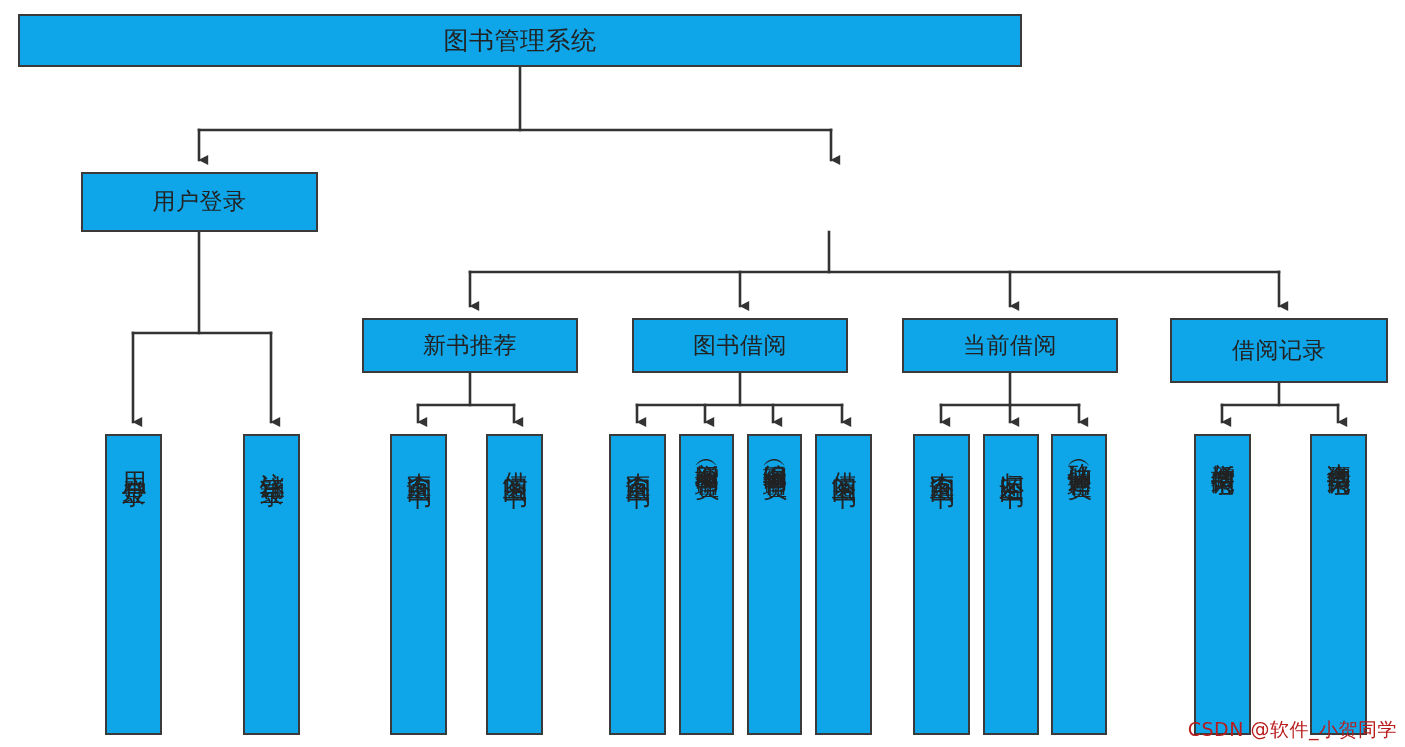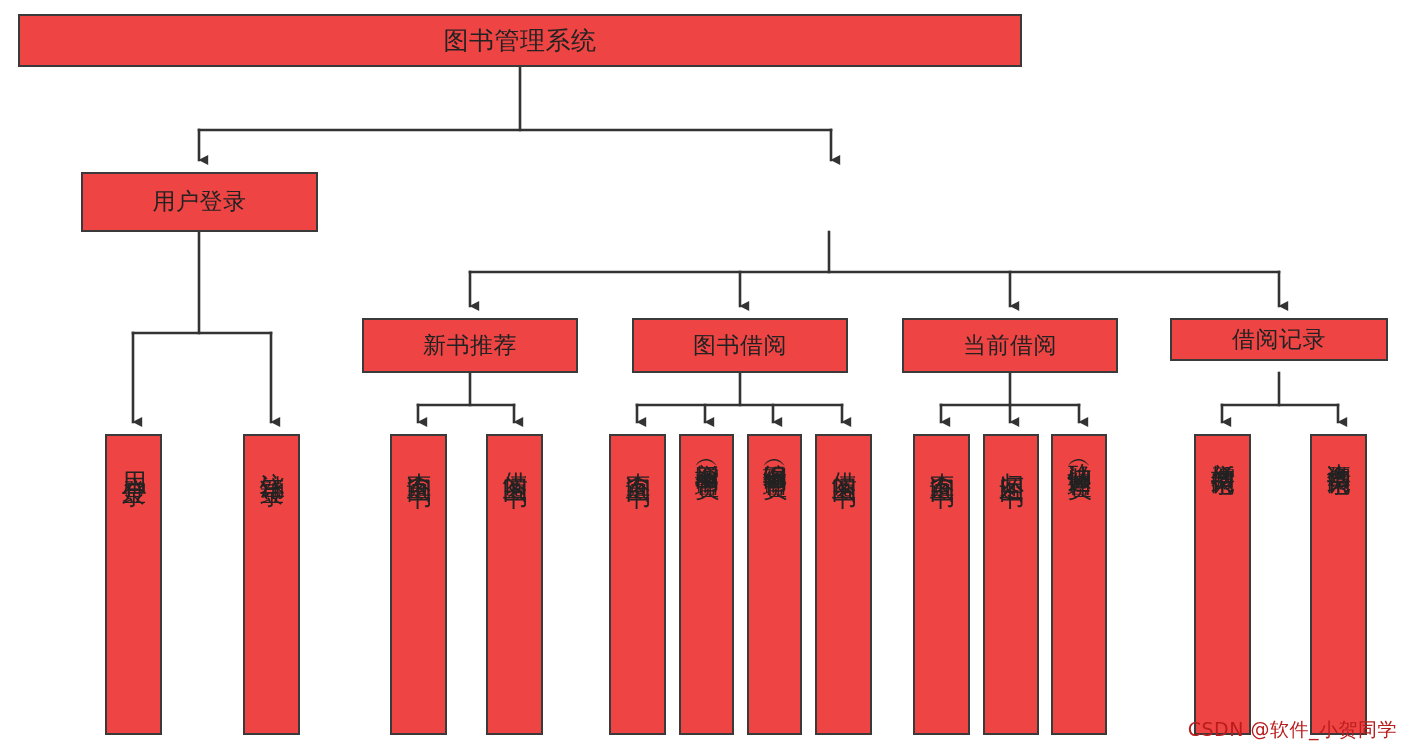--- a/index.html
+++ b/index.html
@@ -8,21 +8,21 @@
     font-family:"DejaVu Sans","Liberation Sans",sans-serif;
     width:1405px;height:747px;position:relative;overflow:hidden;
     color:#1a1a1a;
   }
   #canvas{position:absolute;left:0;top:0;width:1405px;height:747px;}
   svg#wires{position:absolute;left:0;top:0;width:1405px;height:747px;pointer-events:none;}
 
   .node{
     position:absolute;
     box-sizing:border-box;
-    background:#ef4444;
+    background:#0ea5e9;
     border:2.5px solid #3a3a3a;
     display:flex;
     align-items:center;
     justify-content:center;
     z-index:2;
   }
   .node.root{font-size:25px;}
   .node.lvl2{font-size:23px;}
   .node.lvl3{font-size:23px;}
 
@@ -131,21 +131,21 @@
   </div>
 
   <div class="node lvl3" style="left:632px;top:318px;width:216px;height:55px;">
     <span class="label">图书借阅</span>
   </div>
 
   <div class="node lvl3" style="left:902px;top:318px;width:216px;height:55px;">
     <span class="label">当前借阅</span>
   </div>
 
-  <div class="node lvl3" style="left:1170px;top:318px;width:218px;height:43px;">
+  <div class="node lvl3" style="left:1170px;top:318px;width:218px;height:65px;">
     <span class="label">借阅记录</span>
   </div>
 
   <div class="node leaf" style="left:105px;top:434px;width:57px;height:301px;">
     <span class="label">用户登录</span>
   </div>
 
   <div class="node leaf" style="left:243px;top:434px;width:57px;height:301px;">
     <span class="label">注销登录</span>
   </div>

